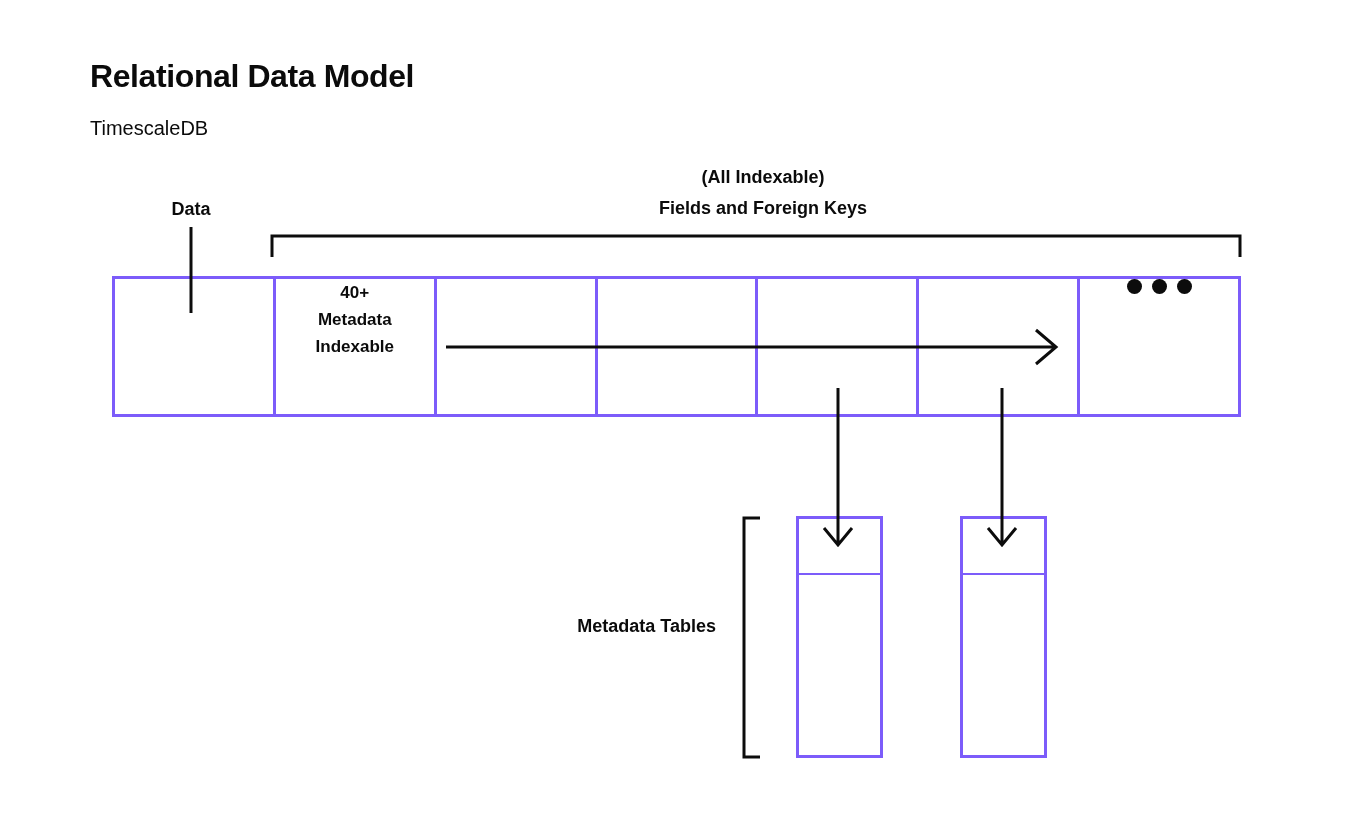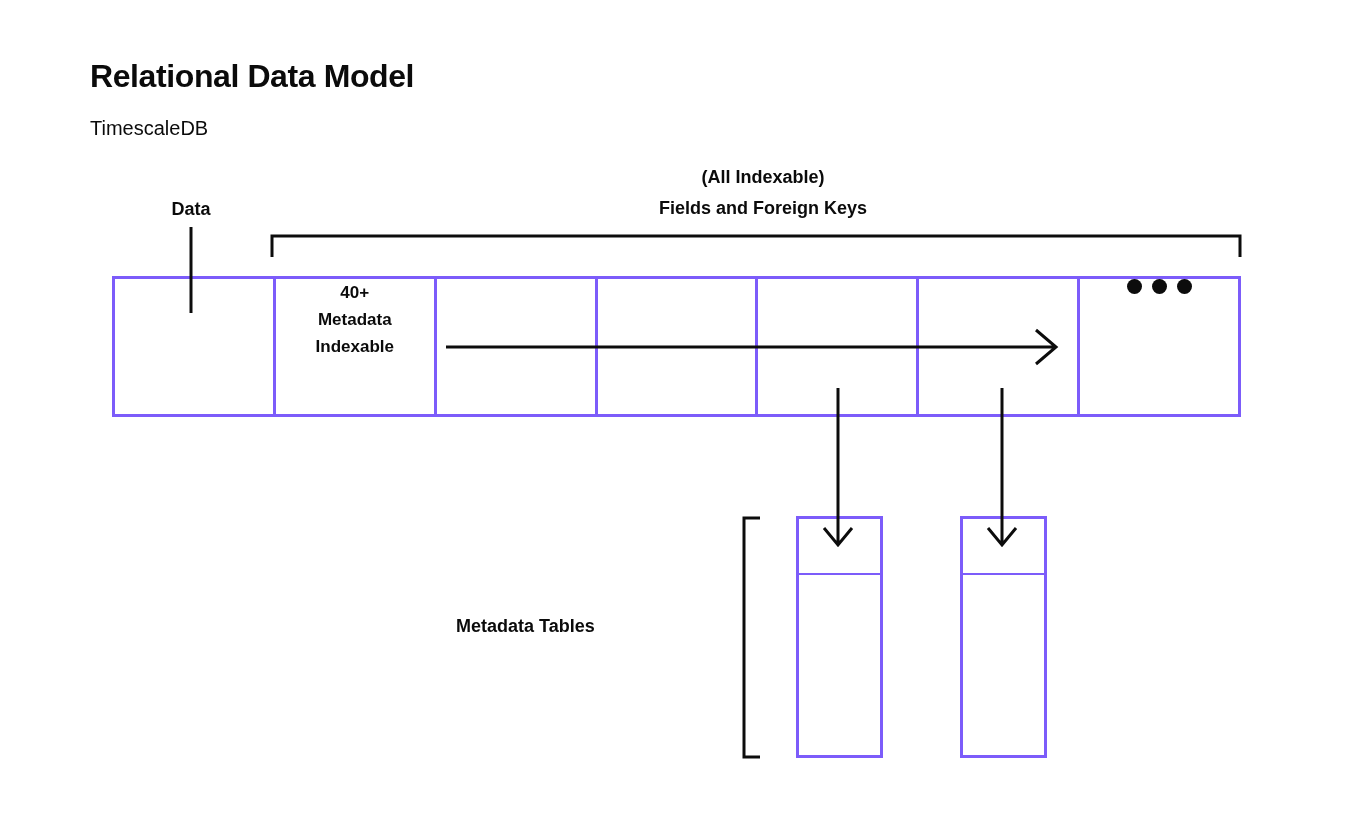--- a/index.html
+++ b/index.html
@@ -40,20 +40,21 @@
     text-align: center;
   }
   .fields-label {
     left: 563px; top: 162px;
     width: 400px;
     text-align: center;
   }
   .metadata-label {
     left: 456px; top: 611px;
     width: 260px;
+    text-align: right;
     line-height: 30px;
   }
   .main-row {
     position: absolute;
     left: 112px; top: 276px;
     width: 1129px; height: 141px;
     border: 3px solid var(--accent, #7c5cfa);
     display: flex;
     background: #ffffff;
   }

